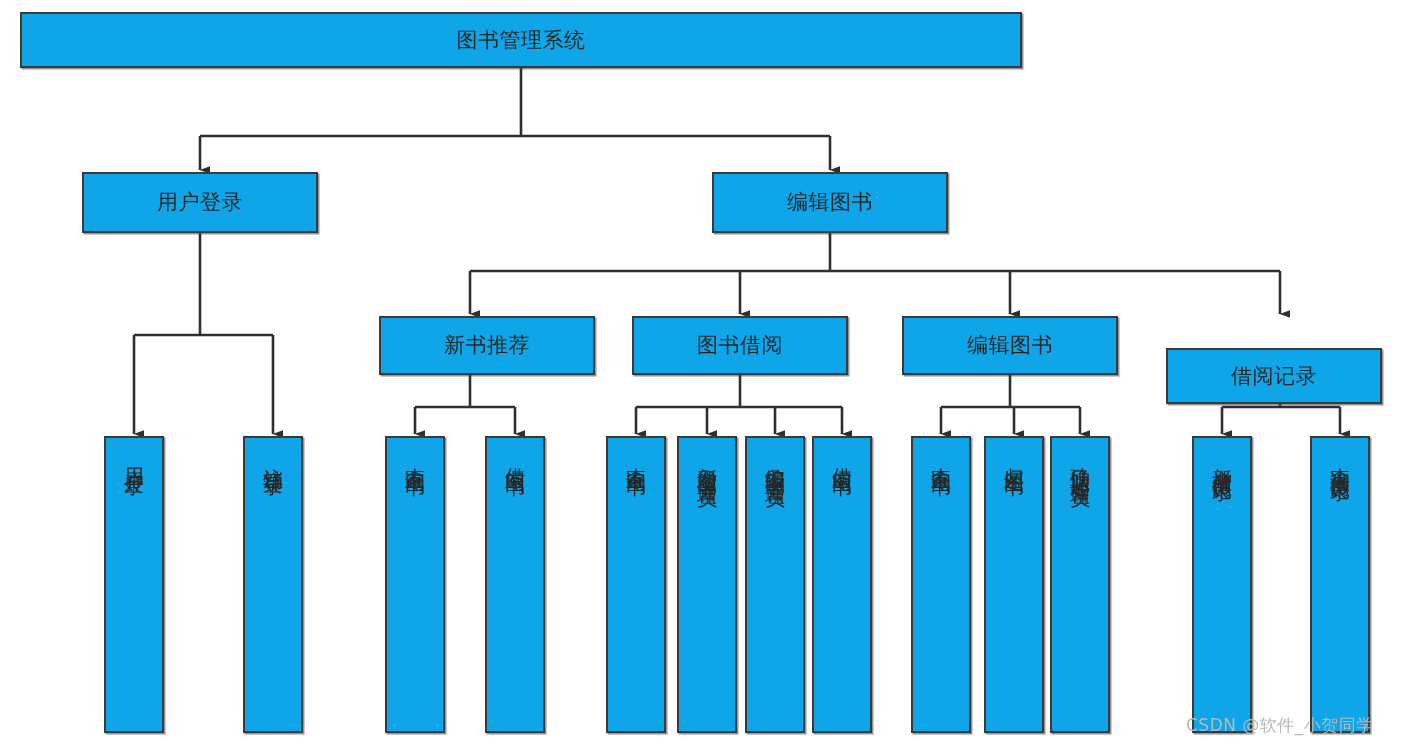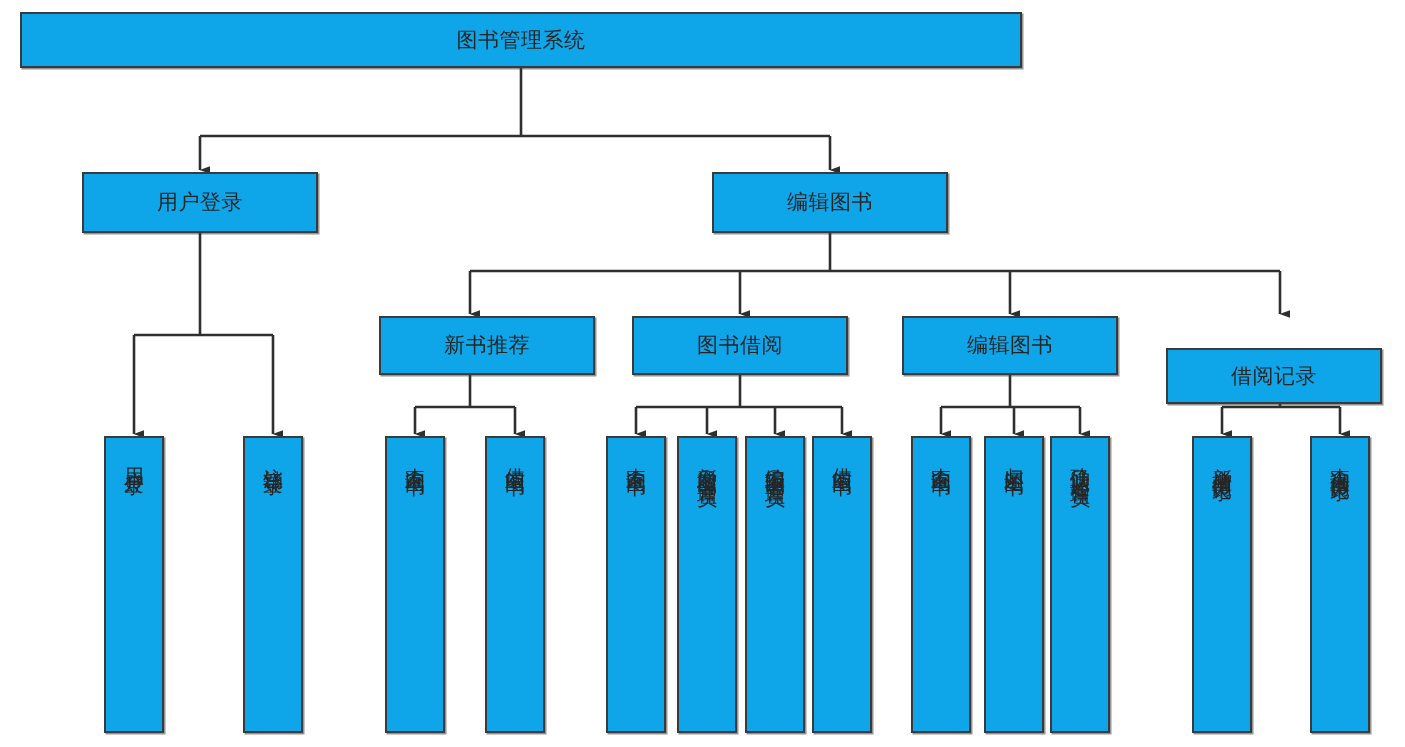--- a/index.html
+++ b/index.html
@@ -177,14 +177,15 @@
         <span class="node-label">确认归还（管理员）</span>
       </div>
       <div class="node vert" style="left: 1192px; top: 436px; width: 60px; height: 297px;">
         <span class="node-label">新增借阅记录</span>
       </div>
       <div class="node vert" style="left: 1310px; top: 436px; width: 60px; height: 297px;">
         <span class="node-label">查询借阅记录</span>
       </div>
     </div>
 
+  <div id="watermark">CSDN @软件_小贺同学</div>
 
 </div>
 
 </body></html>

